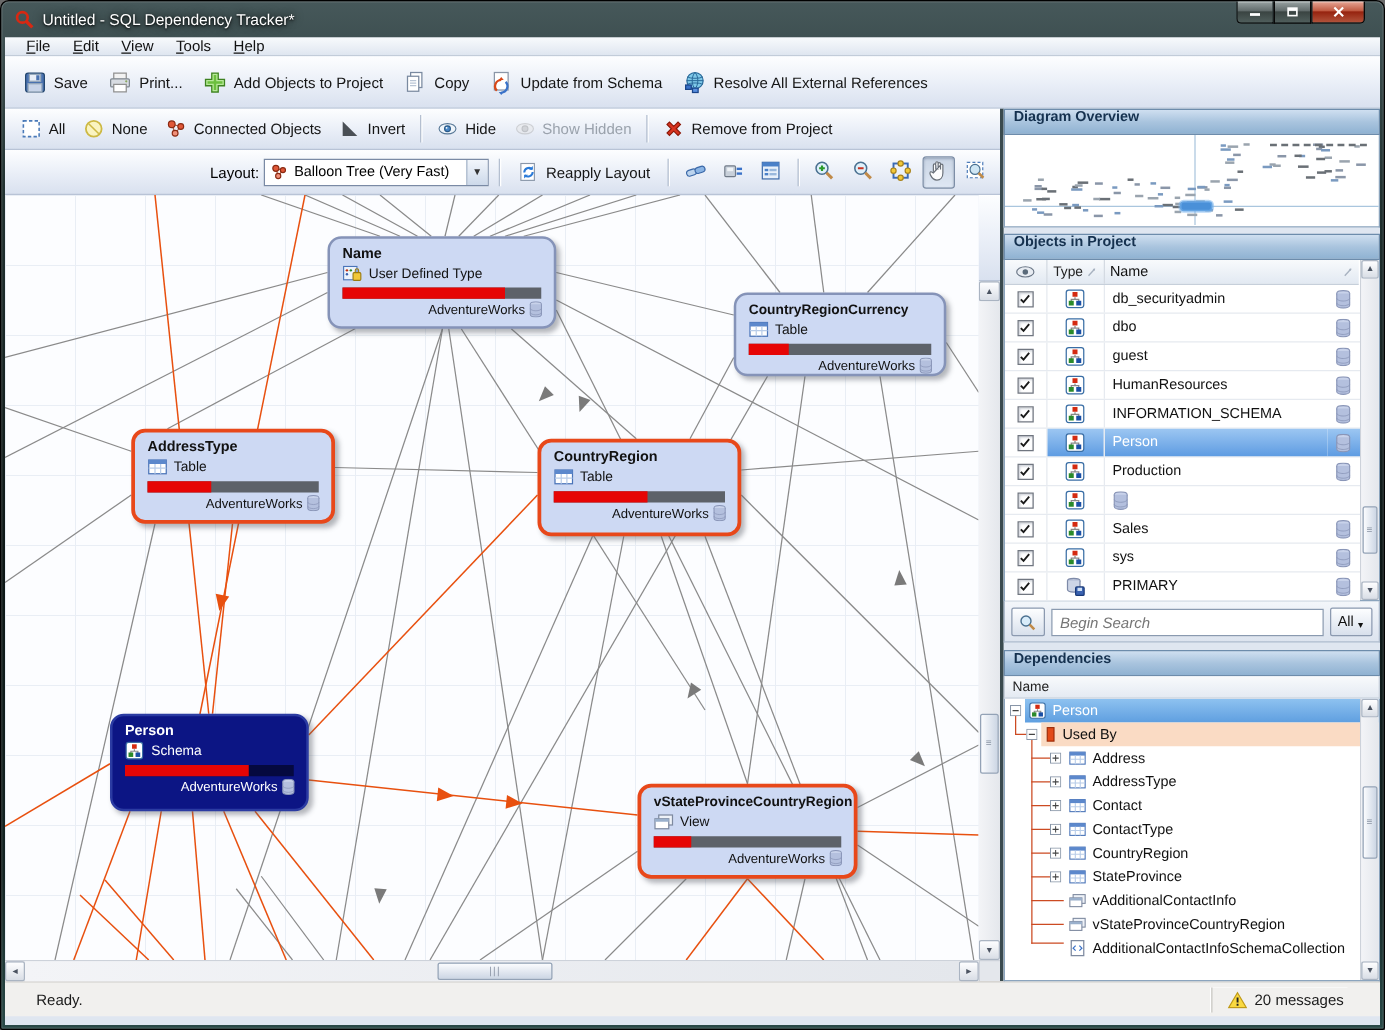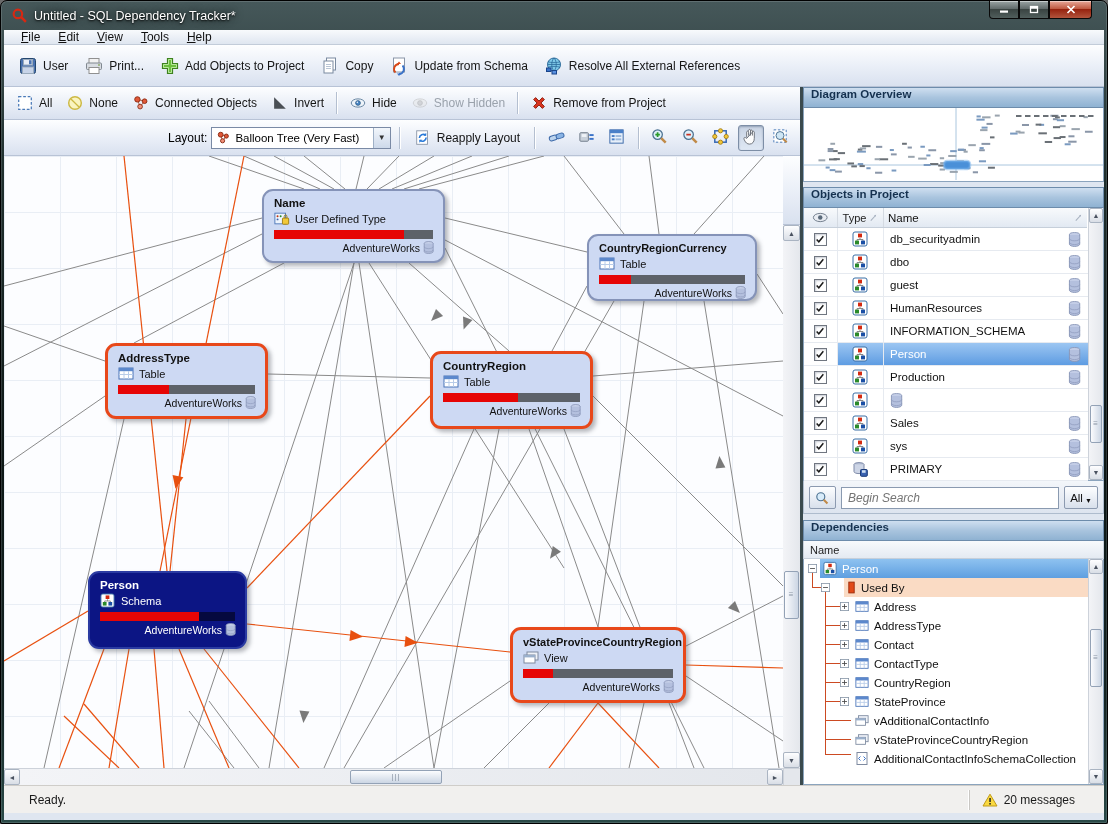--- a/index.html
+++ b/index.html
@@ -202,21 +202,21 @@
     <div class="toolbar toolbar-main">
       <div class="tbtn">
           <span class="ic">
             <svg viewBox="0 0 20 20">
               <rect x="2.5" y="2.5" width="15" height="15" rx="2" fill="#4a72b0" stroke="#24476f"></rect>
               <rect x="5.5" y="3.5" width="9" height="5.5" fill="#e8eef8" stroke="#9ab"></rect>
               <rect x="11" y="4.2" width="2.6" height="4" fill="#4a72b0"></rect>
               <rect x="4.5" y="11" width="11" height="6.5" fill="#c8d4e8" stroke="#9ab"></rect>
             </svg>
           </span>
-          <span>User</span>
+          <span>Save</span>
         </div>
       <div class="tbtn">
           <span class="ic">
             <svg viewBox="0 0 20 20">
               <rect x="5" y="2.5" width="10" height="5" fill="#f2f2f2" stroke="#909090"></rect>
               <rect x="2.5" y="7" width="15" height="6.5" rx="1" fill="#d8dce2" stroke="#808890"></rect>
               <rect x="5" y="11.5" width="10" height="6" fill="#fff" stroke="#909090"></rect>
               <circle cx="15" cy="9" r=".9" fill="#8aa860"></circle>
             </svg>
           </span>
@@ -1298,21 +1298,21 @@
                 <span>Person</span>
               </span>
             </div>
           <div class="trow">
               <span class="texp" style="left:17px">
                 <svg viewBox="0 0 11 11">
                   <rect x=".5" y=".5" width="10" height="10" fill="#fff" stroke="#8896a8"></rect>
                   <line x1="2.5" y1="5.5" x2="8.5" y2="5.5" stroke="#444"></line>
                 </svg>
               </span>
-              <span class="hl warm" style="margin-left:40px">
+              <span class="hl warm" style="margin-left:29px">
                 <span class="ic14" style="width:9px">
                   <svg viewBox="0 0 10 14">
                     <rect x="2" y="1" width="6" height="12" fill="#e24a18" stroke="#9a2a08"></rect>
                   </svg>
                 </span>
                 <span>Used By</span>
               </span>
             </div>
           <div class="trow">
               <span class="texp" style="left:36px">

